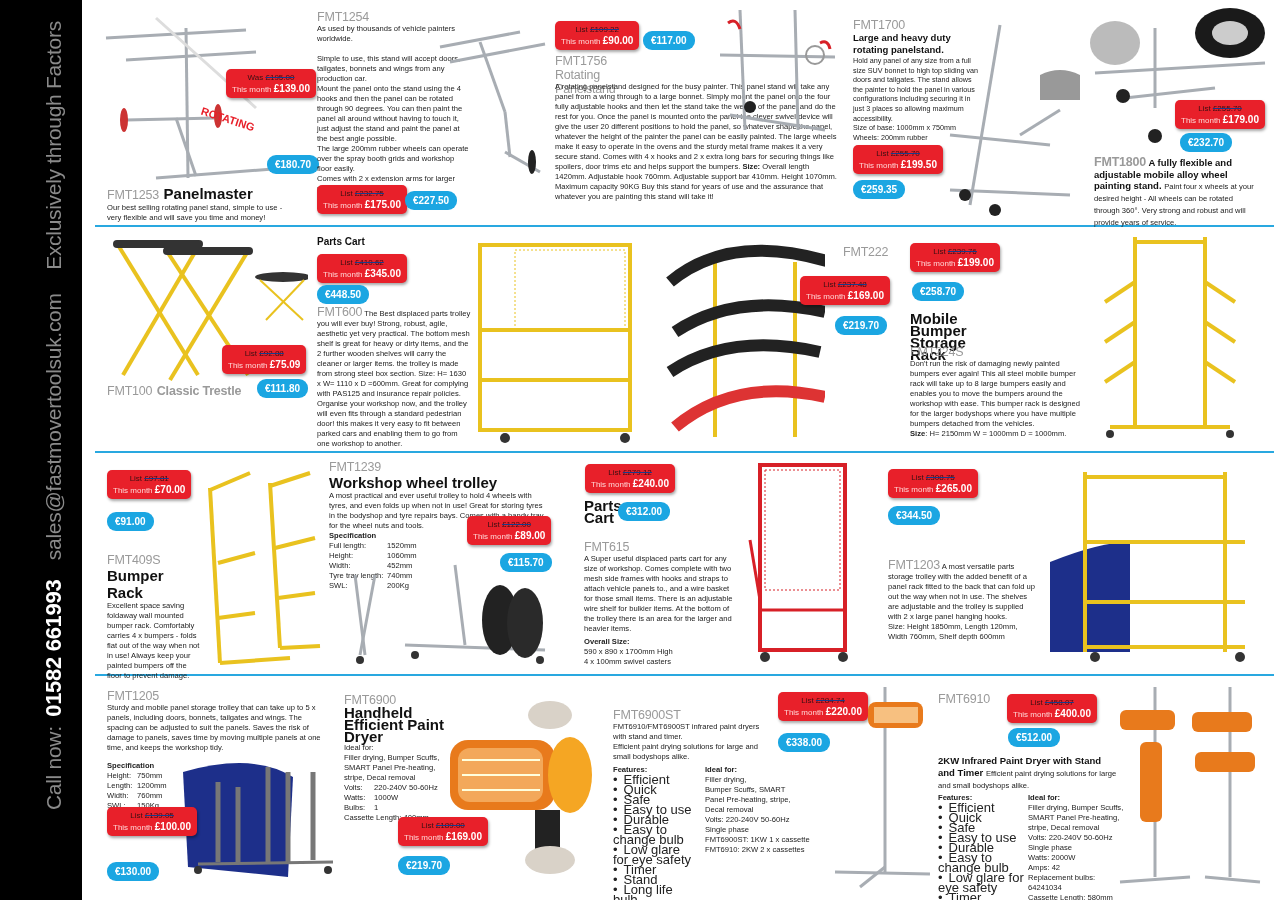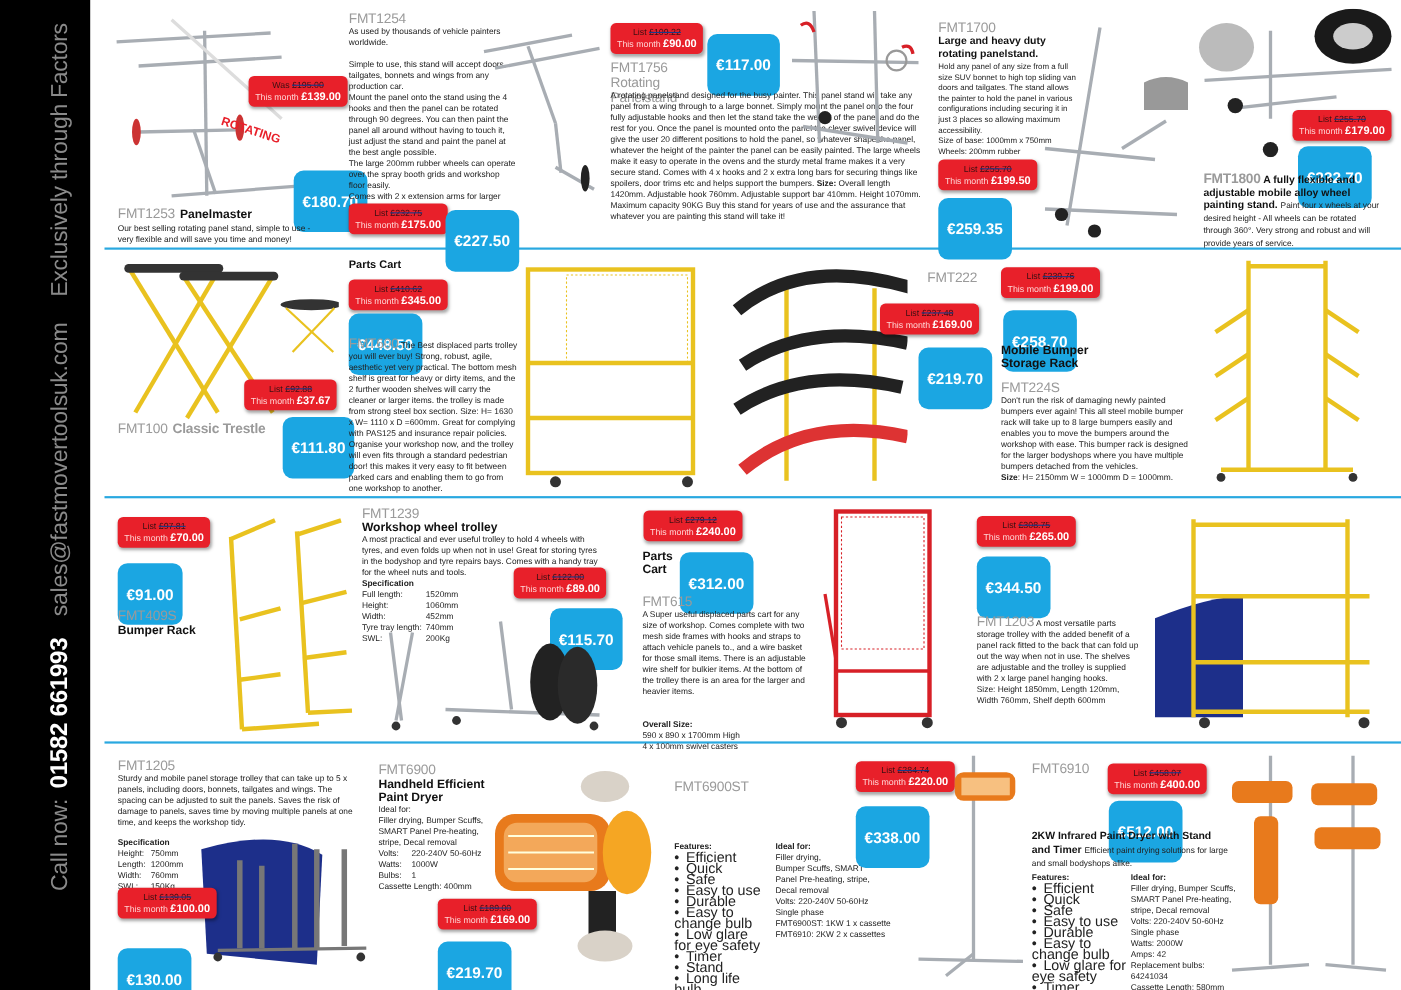--- a/index.html
+++ b/index.html
@@ -8,30 +8,30 @@
 
   .sidebar { position: absolute; left: 0; top: 0; width: 82px; height: 900px; background: #000; }
   .sidebar-text { position: absolute; left: 41px; top: 810px; transform-origin: 0 0; transform: rotate(-90deg); white-space: nowrap; font-size: 21px; color: #8a8a8a; letter-spacing: -0.3px; }
   .sidebar-text .phone { color: #fff; font-weight: bold; font-size: 22px; margin: 0 14px 0 4px; }
   .sidebar-text .gap { margin-left: 18px; }
 
   .divider { position: absolute; left: 95px; right: 0; height: 2px; background: #29a8e0; }
 
   .abs { position: absolute; }
   .code { color: #9a9a9a; font-size: 12.5px; letter-spacing: -0.2px; }
-  .title { font-weight: bold; color: #111; font-size: 11px; }
+  .title { font-weight: bold; color: #111; font-size: 15px; }
   .desc { font-size: 7.6px; line-height: 10px; color: #222; }
   .desc b { font-weight: bold; }
 
   .red-badge { position: absolute; background: #e8202a; color: #fff; border-radius: 5px; text-align: center; font-size: 8px; line-height: 11px; padding: 3px 6px; box-shadow: 1px 2px 3px rgba(0,0,0,.35); white-space: nowrap; }
   .red-badge .was { color: #3a0f12; }
   .red-badge .was s { color: #3a0f12; text-decoration-color: #1a3a8a; }
   .red-badge .tm { color: #ffd5d5; }
   .red-badge .price { font-weight: bold; color: #fff; font-size: 10px; }
-  .blue-badge { position: absolute; background: #1ba6e2; color: #fff; border-radius: 9px; font-weight: bold; font-size: 14px; padding: 20px 8px; white-space: nowrap; }
+  .blue-badge { position: absolute; background: #1ba6e2; color: #fff; border-radius: 9px; font-weight: bold; font-size: 10px; padding: 4px 8px; white-space: nowrap; }
 
   .spec { display: grid; grid-template-columns: 58px auto; font-size: 7.6px; line-height: 10px; }
   .bullets { font-size: 13px; line-height: 10px; list-style: none; }
   .bullets li::before { content: "•"; margin-right: 6px; }
 
   .img { position: absolute; }
   .metal { stroke: #a8adb3; stroke-width: 3; fill: none; }
   .yellow { stroke: #e9c21f; stroke-width: 4; fill: none; }
   .red { stroke: #d72027; stroke-width: 3; fill: none; }
 </style>
@@ -167,21 +167,21 @@
   <line class="yellow" x1="60" y1="18" x2="140" y2="140"></line>
     <line class="yellow" x1="140" y1="16" x2="62" y2="145"></line>
   <rect x="5" y="5" width="90" height="8" rx="4" fill="#333"></rect>
     <rect x="55" y="12" width="90" height="8" rx="4" fill="#333"></rect>
   <ellipse cx="175" cy="42" rx="28" ry="5" fill="#333"></ellipse>
     <line class="yellow" x1="152" y1="45" x2="195" y2="85" style="stroke-width:2"></line>
     <line class="yellow" x1="196" y1="45" x2="158" y2="85" style="stroke-width:2"></line>
 </svg>
 <div class="red-badge" style="left:222px;top:345px">
   <div class="was"><span>List</span> <s>£92.88</s></div>
-  <div><span class="tm">This month</span> <span class="price">£37.67</span></div>
+  <div><span class="tm">This month</span> <span class="price">£75.09</span></div>
 </div>
 <div class="blue-badge" style="left:257px;top:379px">€111.80</div>
 <div class="abs" style="left:107px;top:381px;width:185px">
   <span class="code">FMT100</span> <span class="code" style="font-weight:bold">Classic Trestle</span>
 </div>
 
 <div class="abs title" style="left:317px;top:236px;font-size:10px">Parts Cart</div>
 <div class="red-badge" style="left:317px;top:254px">
   <div class="was"><span>List</span> <s>£410.62</s></div>
   <div><span class="tm">This month</span> <span class="price">£345.00</span></div>
@@ -241,20 +241,21 @@
 </svg>
 
 <div class="red-badge" style="left:107px;top:470px">
   <div class="was"><span>List</span> <s>£97.81</s></div>
   <div><span class="tm">This month</span> <span class="price">£70.00</span></div>
 </div>
 <div class="blue-badge" style="left:107px;top:512px">€91.00</div>
 <div class="abs" style="left:107px;top:553px;width:95px">
   <div class="code">FMT409S</div>
   <div class="title">Bumper Rack</div>
+  <div class="desc">Excellent space saving foldaway wall mounted bumper rack. Comfortably carries 4 x bumpers - folds flat out of the way when not in use! Always keep your painted bumpers off the floor to prevent damage.</div>
 </div>
 <svg class="img" style="left:190px;top:468px" width="140" height="200">
   <line class="yellow" x1="20" y1="20" x2="30" y2="195"></line>
     <line class="yellow" x1="80" y1="15" x2="90" y2="180"></line>
   <line class="yellow" x1="20" y1="22" x2="60" y2="5"></line>
     <line class="yellow" x1="28" y1="95" x2="65" y2="85"></line>
     <line class="yellow" x1="28" y1="150" x2="65" y2="145"></line>
     <line class="yellow" x1="30" y1="195" x2="100" y2="190"></line>
   <line class="yellow" x1="80" y1="18" x2="120" y2="5"></line>
     <line class="yellow" x1="85" y1="80" x2="125" y2="70"></line>
@@ -299,21 +300,21 @@
 
 <div class="red-badge" style="left:585px;top:464px">
   <div class="was"><span>List</span> <s>£279.12</s></div>
   <div><span class="tm">This month</span> <span class="price">£240.00</span></div>
 </div>
 <div class="abs title" style="left:584px;top:500px;width:30px;line-height:12px">Parts Cart</div>
 <div class="blue-badge" style="left:618px;top:502px">€312.00</div>
 <div class="abs" style="left:584px;top:540px;width:155px">
   <div class="code">FMT615</div>
   <div class="desc">A Super useful displaced parts cart for any size of workshop. Comes complete with two mesh side frames with hooks and straps to attach vehicle panels to., and a wire basket for those small items. There is an adjustable wire shelf for bulkier items. At the bottom of the trolley there is an area for the larger and heavier items.</div>
-  <div class="desc" style="margin-top:20px"><b>Overall Size:</b></div>
+  <div class="desc" style="margin-top:3px"><b>Overall Size:</b></div>
   <div class="desc">590 x 890 x 1700mm High</div>
   <div class="desc">4 x 100mm swivel casters</div>
 </div>
 <svg class="img" style="left:745px;top:460px" width="120" height="205">
   <rect x="15" y="5" width="85" height="185" fill="none" stroke="#d72027" stroke-width="4"></rect>
   <rect x="20" y="10" width="75" height="120" fill="none" stroke="#d72027" stroke-width="1" stroke-dasharray="2 2"></rect>
   <line class="red" x1="15" y1="150" x2="100" y2="150"></line>
     <line class="red" x1="5" y1="80" x2="15" y2="140"></line>
   <circle cx="20" cy="197" r="5" fill="#333"></circle>
     <circle cx="98" cy="197" r="5" fill="#333"></circle>
@@ -399,20 +400,22 @@
     <ellipse cx="110" cy="160" rx="25" ry="14" fill="#d9d2c8"></ellipse>
 </svg>
 <div class="red-badge" style="left:398px;top:817px">
   <div class="was"><span>List</span> <s>£189.00</s></div>
   <div><span class="tm">This month</span> <span class="price">£169.00</span></div>
 </div>
 <div class="blue-badge" style="left:398px;top:856px">€219.70</div>
 
 <div class="abs" style="left:613px;top:708px;width:160px">
   <div class="code">FMT6900ST</div>
+  <div class="desc" style="white-space:pre-line">FMT6910/FMT6900ST infrared paint dryers with stand and timer.
+Efficient paint drying solutions for large and small bodyshops alike.</div>
 </div>
 <div class="abs" style="left:613px;top:765px;width:80px">
   <div class="desc"><b>Features:</b></div>
   <ul class="bullets">
     <li>Efficient</li>
       <li>Quick</li>
     <li>Safe</li>
       <li>Easy to use</li>
     <li>Durable</li>
       <li>Easy to change bulb</li>

